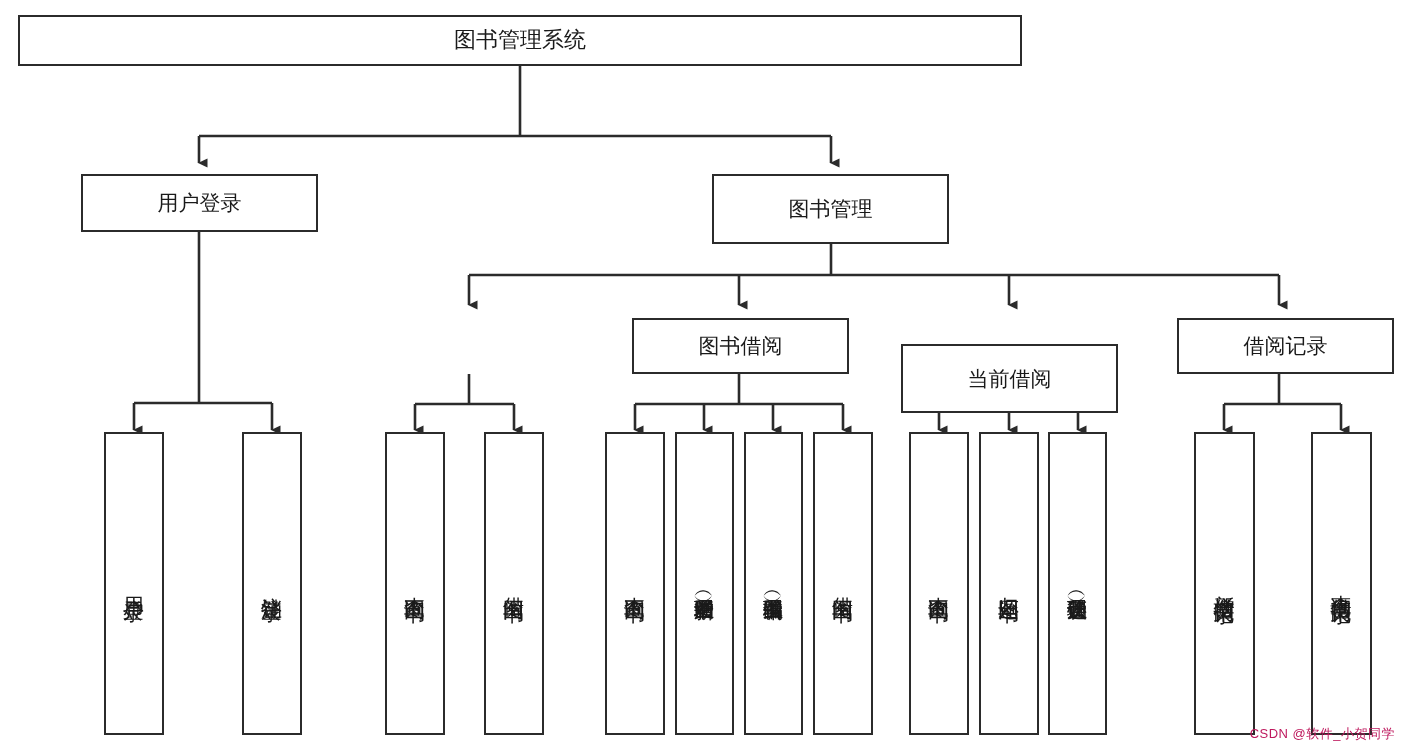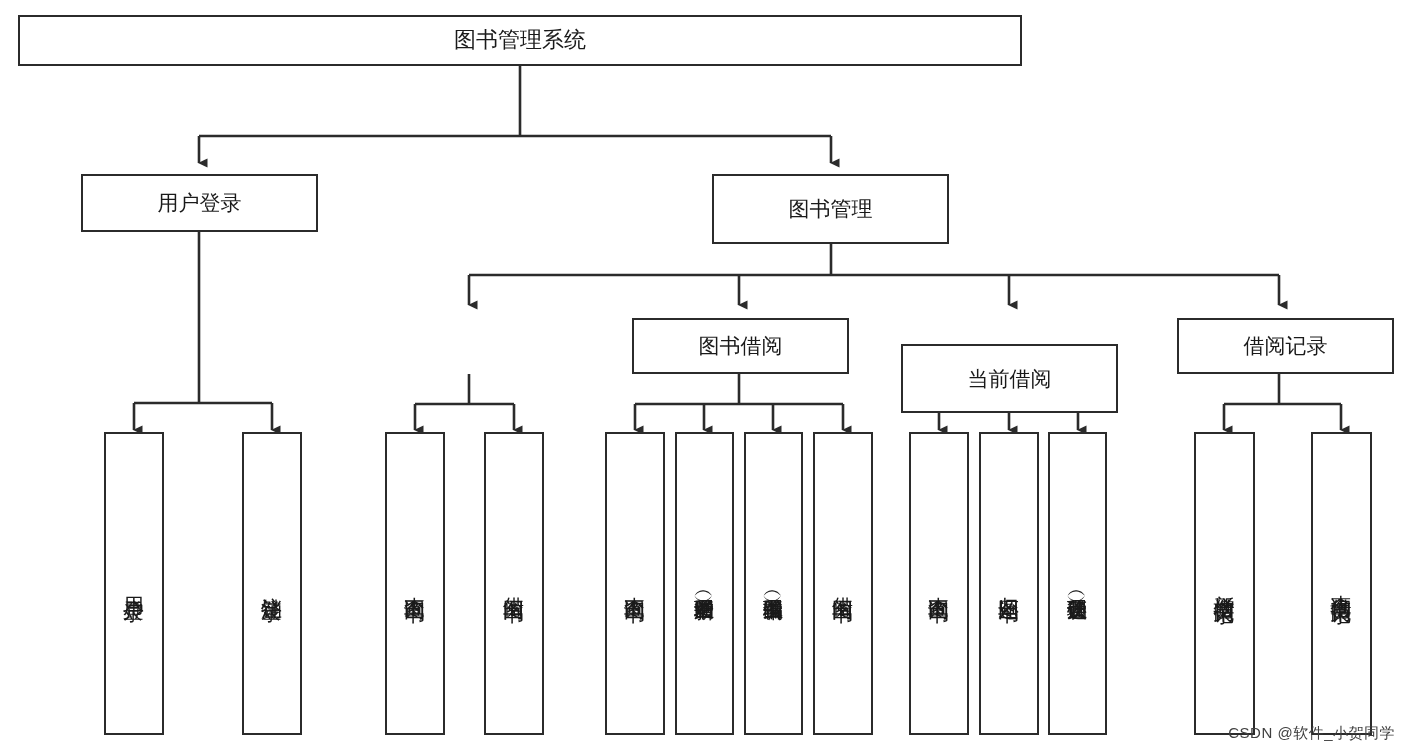--- a/index.html
+++ b/index.html
@@ -61,22 +61,22 @@
     white-space: nowrap;
   }
   .node.vert.tight .node-label {
     letter-spacing: 0px;
     font-size: 20px;
   }
   .watermark {
     position: absolute;
     right: 10px;
     bottom: 4px;
-    font-size: 15px;
-    color: #404040;
+    font-size: 13px;
+    color: #be185d;
     white-space: nowrap;
     letter-spacing: 0.5px;
   }
 </style>
 </head>
 <body>
 
 <div id="diagram-root">
 
   <svg class="wires" viewBox="0 0 1405 747" xmlns="http://www.w3.org/2000/svg">

